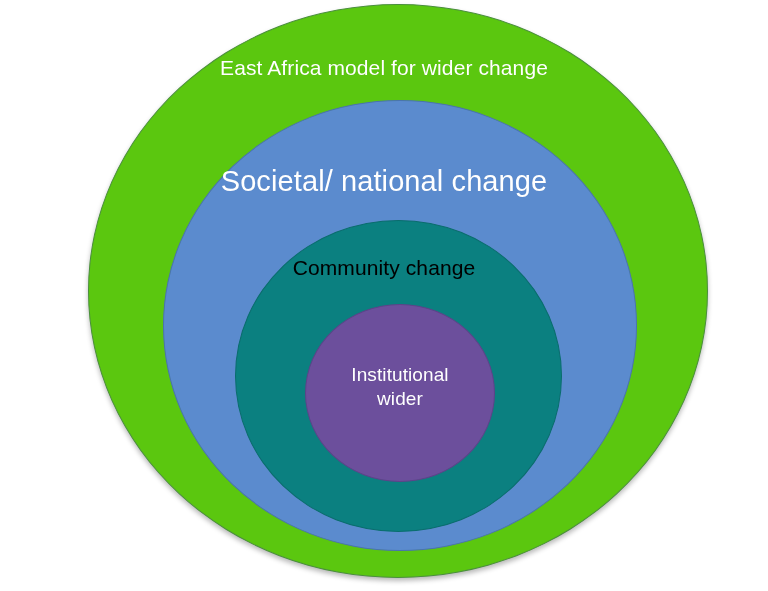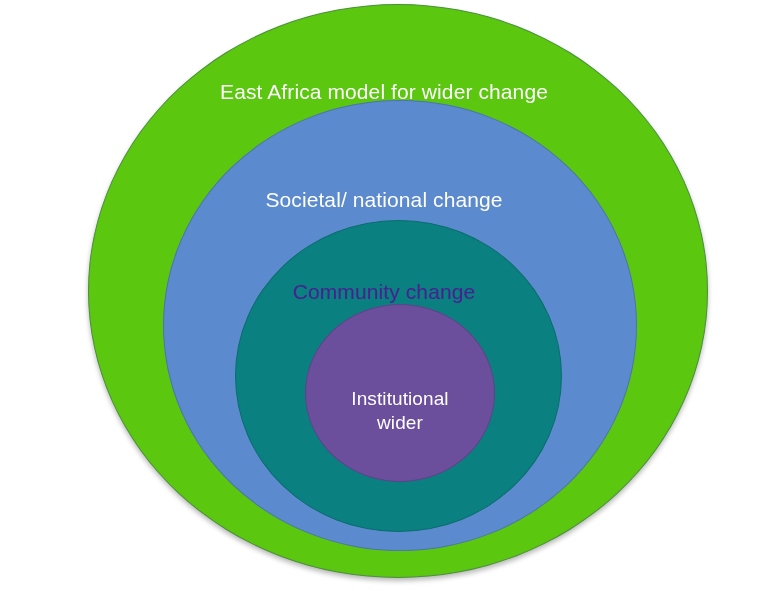--- a/index.html
+++ b/index.html
@@ -67,29 +67,28 @@
     left: 0;
     right: 0;
     text-align: center;
     color: #ffffff;
     font-family: "Liberation Sans", sans-serif;
     font-weight: 400;
     line-height: 1.28;
     letter-spacing: 0.1px;
     white-space: pre-line;
     text-shadow: 0 0 1px rgba(0,0,0,0.06);
-    margin-top: 24px;
   }
   #label-outer {
     top: 55px;
     font-size: 21px;
   }
   #label-societal {
     top: 163px;
-    font-size: 21px;
+    font-size: 29px;
   }
   #label-community {
     top: 255px;
     font-size: 21px;
   }
   #label-institutional {
     top: 363px;
     font-size: 19px;
     left: 312px;
     right: auto;
@@ -107,18 +106,18 @@
   <div class="ring" id="ring-societal" style="background: rgb(91, 139, 206);"></div>
 
   <div class="ring" id="ring-community" style="background: rgb(11, 128, 128);"></div>
 
   <div class="ring" id="ring-institutional" style="background: rgb(108, 79, 156);"></div>
 
   <div class="ring-label" id="label-outer" style="color: rgb(255, 255, 255);">East Africa model for wider change</div>
 
   <div class="ring-label" id="label-societal" style="color: rgb(255, 255, 255);">Societal/ national change</div>
 
-  <div class="ring-label" id="label-community" style="color: #4c1d95;">Community change</div>
+  <div class="ring-label" id="label-community" style="color: #000000;">Community change</div>
 
   <div class="ring-label" id="label-institutional" style="color: rgb(255, 255, 255);">Institutional
 wider</div>
 
 </div>
 
 </body></html>

